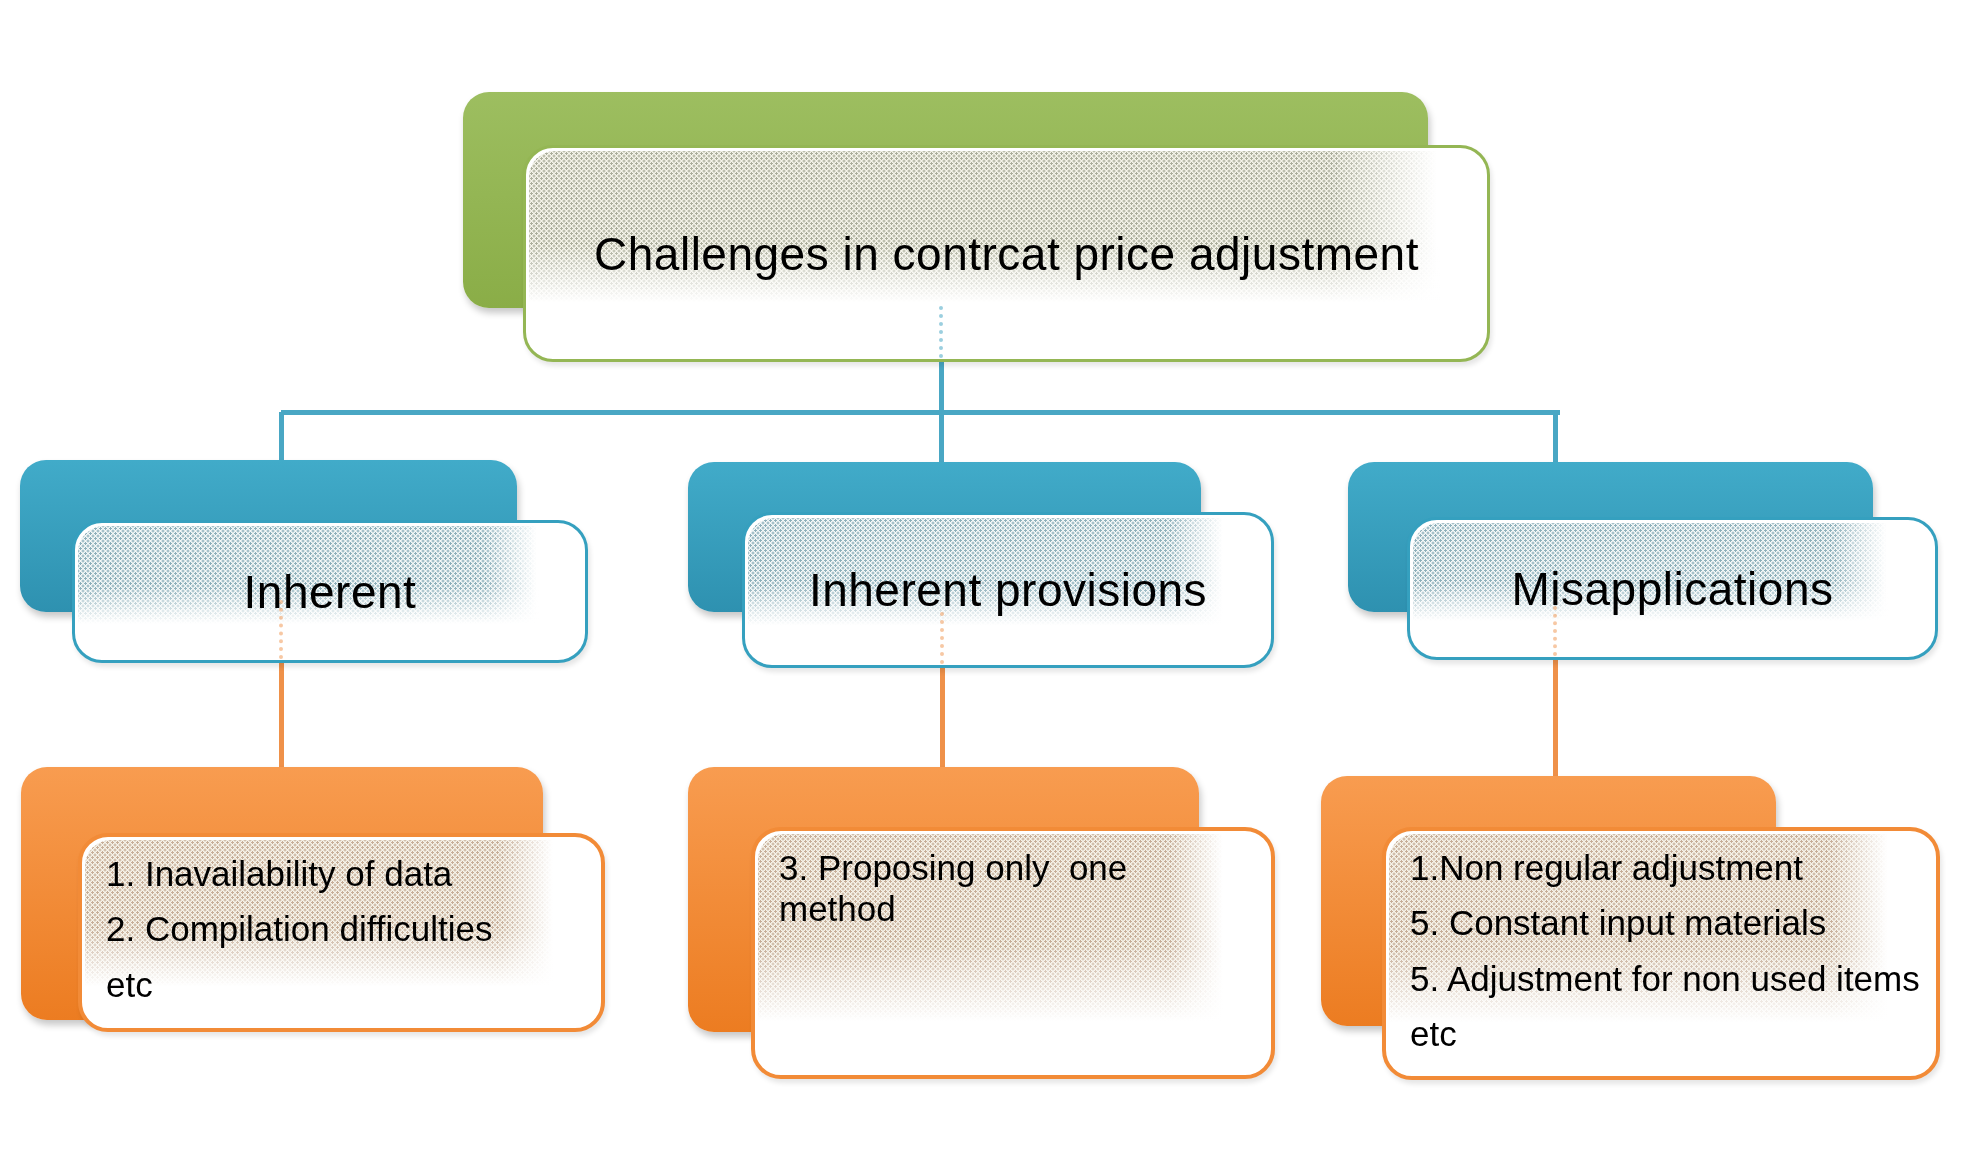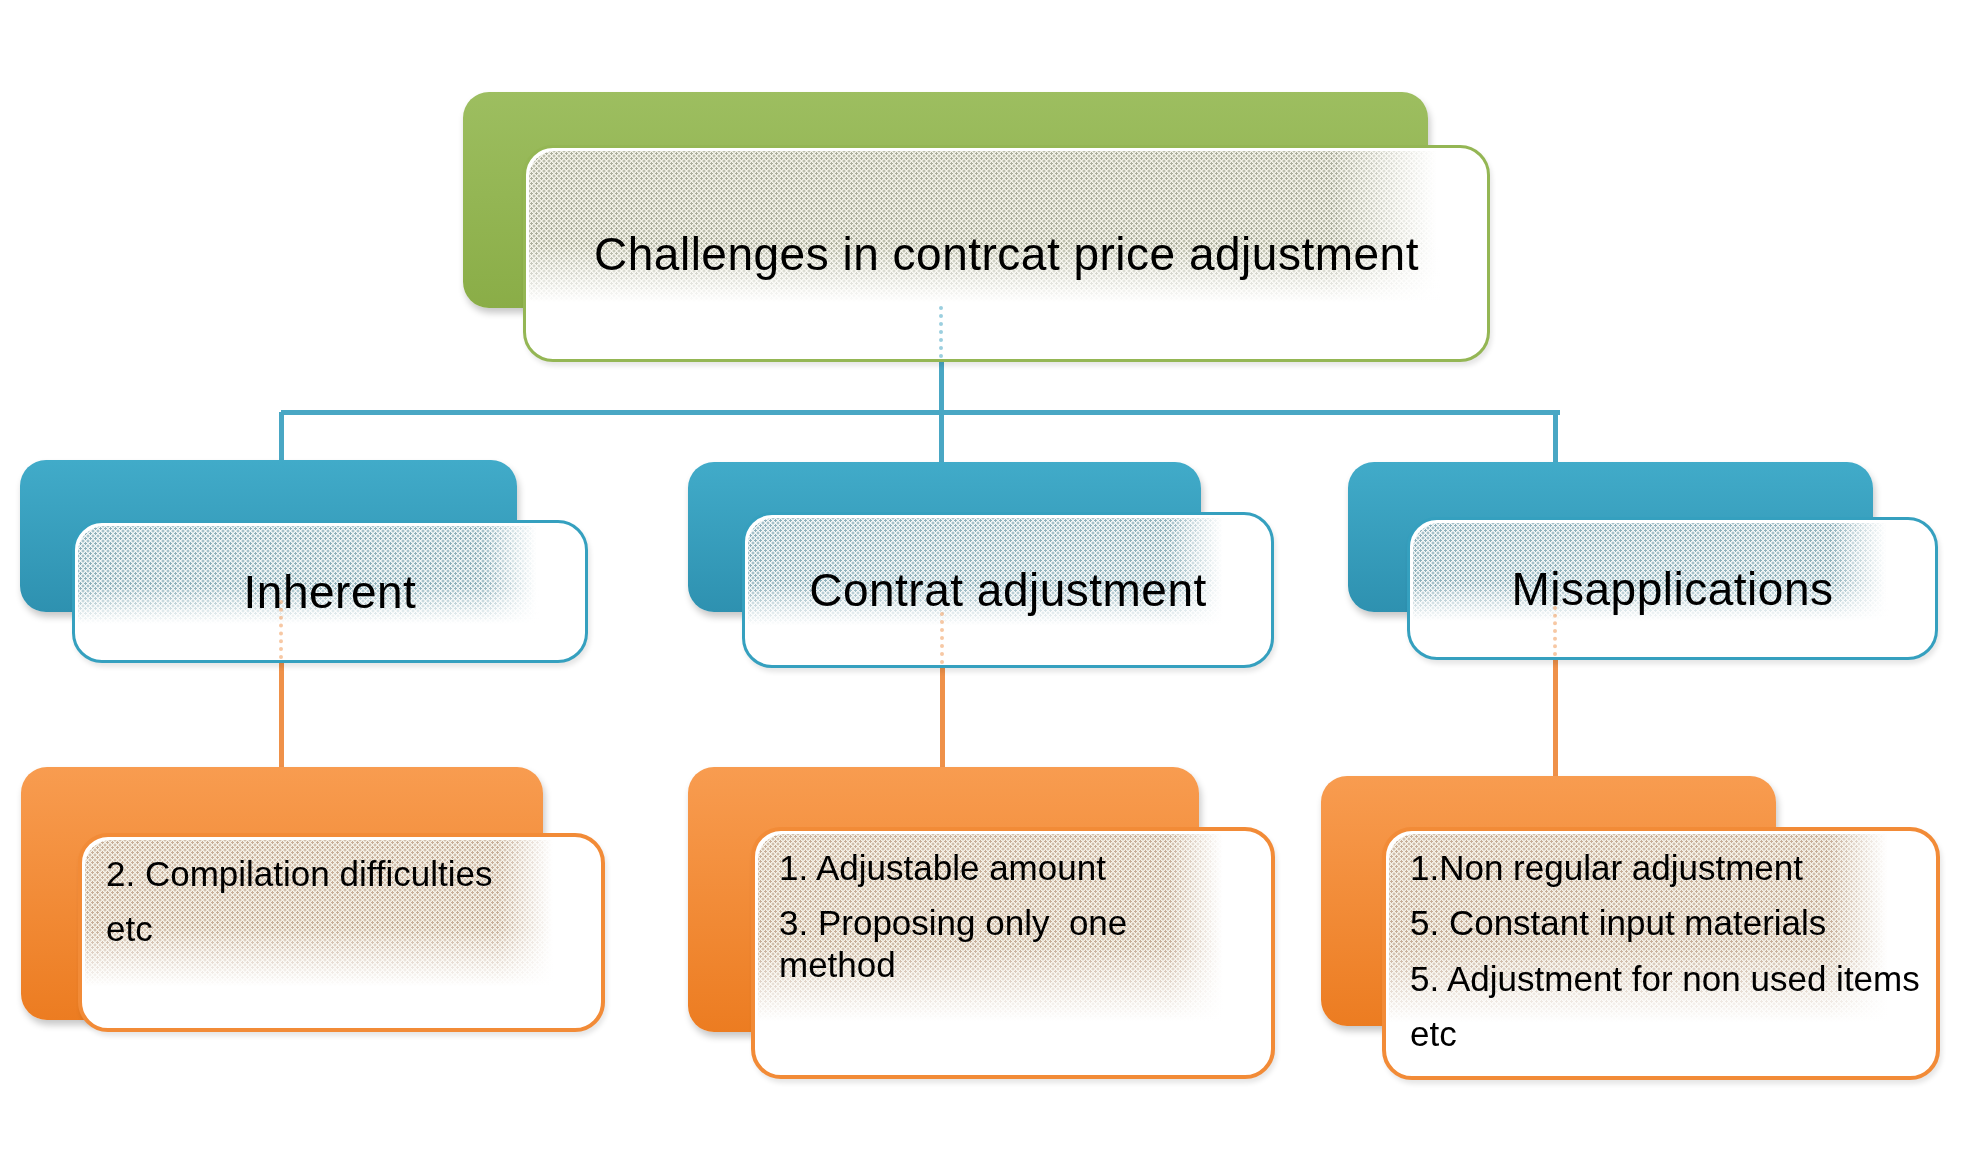--- a/index.html
+++ b/index.html
@@ -100,45 +100,45 @@
   <div class="back teal" style="left:20px;top:460px;width:497px;height:152px;"></div>
   <div class="front teal-b" style="left:72px;top:520px;width:510px;height:137px;">
     <div class="tex t-teal"></div>
     <div class="node-label">Inherent</div>
   </div>
   <div class="ghost orange" style="left:279px;top:600px;height:59px;"></div>
 
   <div class="back teal" style="left:688px;top:462px;width:513px;height:150px;"></div>
   <div class="front teal-b" style="left:742px;top:512px;width:526px;height:150px;">
     <div class="tex t-teal"></div>
-    <div class="node-label">Contrat adjustment</div>
+    <div class="node-label">Inherent provisions</div>
   </div>
   <div class="ghost orange" style="left:940px;top:612px;height:52px;"></div>
 
   <div class="back teal" style="left:1348px;top:462px;width:525px;height:150px;"></div>
   <div class="front teal-b" style="left:1407px;top:517px;width:525px;height:137px;">
     <div class="tex t-teal"></div>
     <div class="node-label">Misapplications</div>
   </div>
   <div class="ghost orange" style="left:1553px;top:606px;height:50px;"></div>
 
   <div class="back orangebg" style="left:21px;top:767px;width:522px;height:253px;"></div>
   <div class="front orange-b" style="left:78px;top:833px;width:519px;height:191px;">
     <div class="tex t-orange tall"></div>
     <ul class="items">
+      <li>1. Inavailability of data</li>
       <li>2. Compilation difficulties</li>
       <li>etc</li>
     </ul>
   </div>
 
   <div class="back orangebg" style="left:688px;top:767px;width:511px;height:265px;"></div>
   <div class="front orange-b" style="left:751px;top:827px;width:516px;height:244px;">
     <div class="tex t-orange tall"></div>
     <ul class="items">
-      <li>1. Adjustable amount</li>
       <li>3. Proposing only  one
 method</li>
     </ul>
   </div>
 
   <div class="back orangebg" style="left:1321px;top:776px;width:455px;height:250px;"></div>
   <div class="front orange-b" style="left:1382px;top:827px;width:550px;height:245px;">
     <div class="tex t-orange tall"></div>
     <ul class="items">
       <li>1.Non regular adjustment</li>

